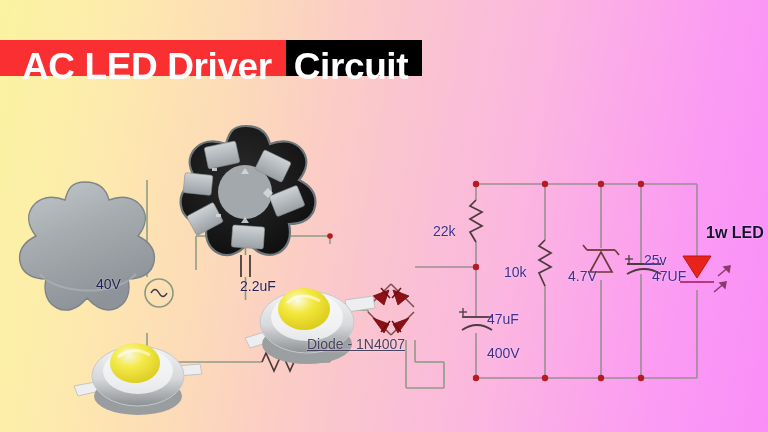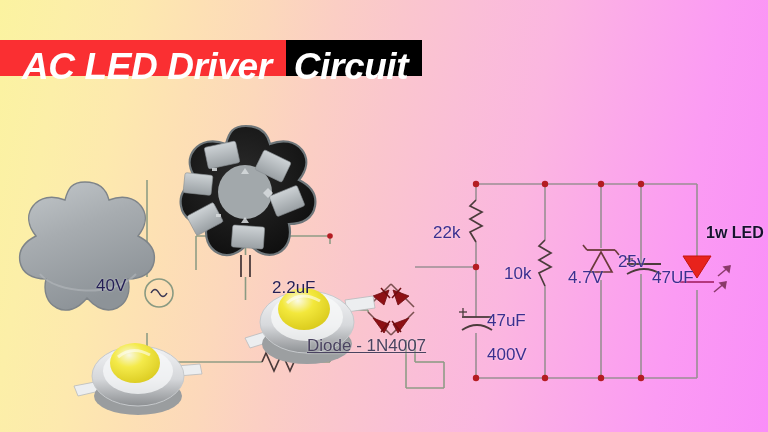--- a/index.html
+++ b/index.html
@@ -10,39 +10,39 @@
   #stage{
     position:relative;width:768px;height:432px;overflow:hidden;
     background:linear-gradient(100deg,
       #fbf3a0 0%, #fcefa8 8%, #fde9ae 16%, #fde0b4 24%,
       #fcd8bb 32%, #fbcec4 40%, #fac6cd 48%, #fabfd6 56%,
       #fbb6e0 66%, #fba8ea 76%, #fb9bf3 86%, #f98ef8 100%);
   }
   
   #title-banner{
     position:absolute;left:0;top:40px;height:36px;
-    display:flex;align-items:stretch;font-style:italic;
+    display:flex;align-items:stretch;
   }
   #title-red{
     background:#fa2f32;color:#ffffff;
     font-size:37px;font-weight:bold;line-height:54px;
     padding:0 14px 0 22px;letter-spacing:-0.4px;
     white-space:nowrap;
   }
   #title-black{
     background:#000000;color:#ffffff;
     font-size:37px;font-weight:bold;line-height:54px;
     padding:0 14px 0 8px;letter-spacing:-0.4px;
     white-space:nowrap;
   }
   
   .lbl{
     position:absolute;color:#3b2f8f;
     font-family:"Liberation Sans",sans-serif;
-    font-size:17px;white-space:nowrap;
+    font-size:14px;white-space:nowrap;
     text-shadow:0 0 2px rgba(255,255,255,.55);
   }
   .lbl.dark{color:#241f55;}
   .lbl.big{font-size:16px;font-weight:bold;color:#16122e;}
   .lbl.grey{color:#4a4360;text-decoration:underline;}
   
   .star-grey{
     position:absolute;
   }
   .star-black{
@@ -330,28 +330,28 @@
     <polygon points="2,66 28,58 33,68 7,76" fill="#eceef0" stroke="#b7babd" stroke-width="0.8"></polygon>
     <polygon points="102,28 130,24 132,36 104,40" fill="#eceef0" stroke="#b7babd" stroke-width="0.8"></polygon>
     <ellipse cx="64" cy="72" rx="45" ry="20" fill="#9c9fa1"></ellipse>
     <ellipse cx="64" cy="50" rx="47" ry="31" fill="url(#base2)" stroke="#c6c9cc" stroke-width="1"></ellipse>
     <ellipse cx="64" cy="45" rx="36" ry="24" fill="#f8f9fa" opacity="0.75"></ellipse>
     <ellipse cx="61" cy="37" rx="26" ry="21" fill="url(#dome2)"></ellipse>
     <path d="M44 31 q14 -13 33 -2" fill="none" stroke="#ffffff" stroke-width="3" opacity="0.55"></path>
   </svg>
 
   <div class="lbl dark" style="left:96px;  top:276px;">40V</div>
-  <div class="lbl dark" style="left:240px; top:278px;margin-left:32px;">2.2uF</div>
+  <div class="lbl dark" style="left:240px; top:278px;">2.2uF</div>
   <div class="lbl grey" style="left:307px; top:336px;">Diode - 1N4007</div>
   <div class="lbl" style="left:433px; top:223px;">22k</div>
   <div class="lbl" style="left:504px; top:264px;">10k</div>
   <div class="lbl" style="left:487px; top:311px;">47uF</div>
   <div class="lbl" style="left:487px; top:345px;">400V</div>
   <div class="lbl" style="left:568px; top:268px;">4.7V</div>
-  <div class="lbl" style="left:618px; top:252px;">25v</div>
+  <div class="lbl" style="left:644px; top:252px;">25v</div>
   <div class="lbl" style="left:652px; top:268px;">47UF</div>
   <div class="lbl big" style="left:706px; top:224px;">1w LED</div>
 
   <div id="title-banner">
     <div id="title-red">AC LED Driver</div>
     <div id="title-black">Circuit</div>
   </div>
 
 </div>
 

